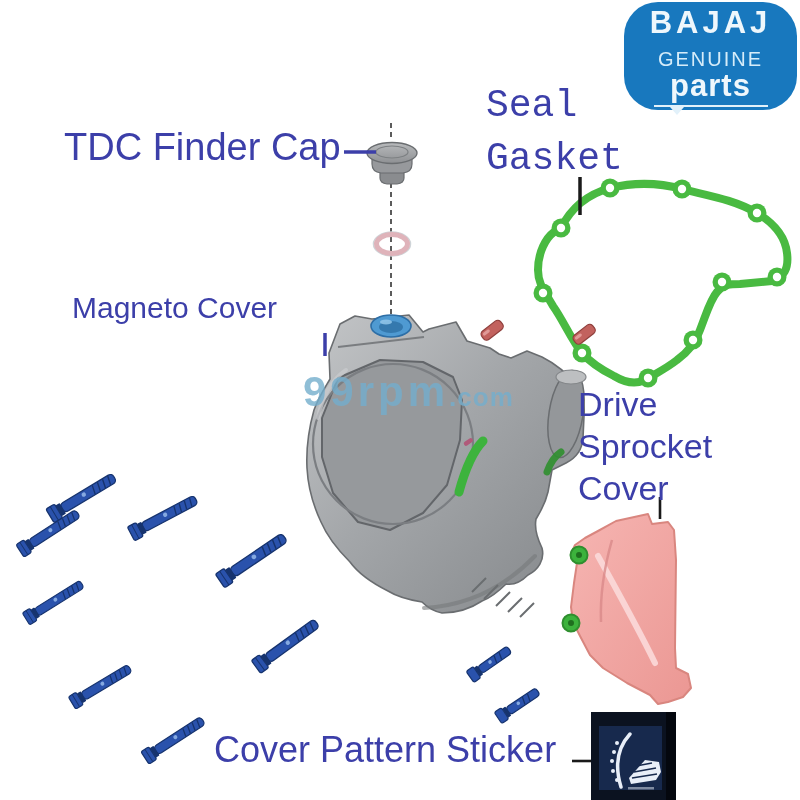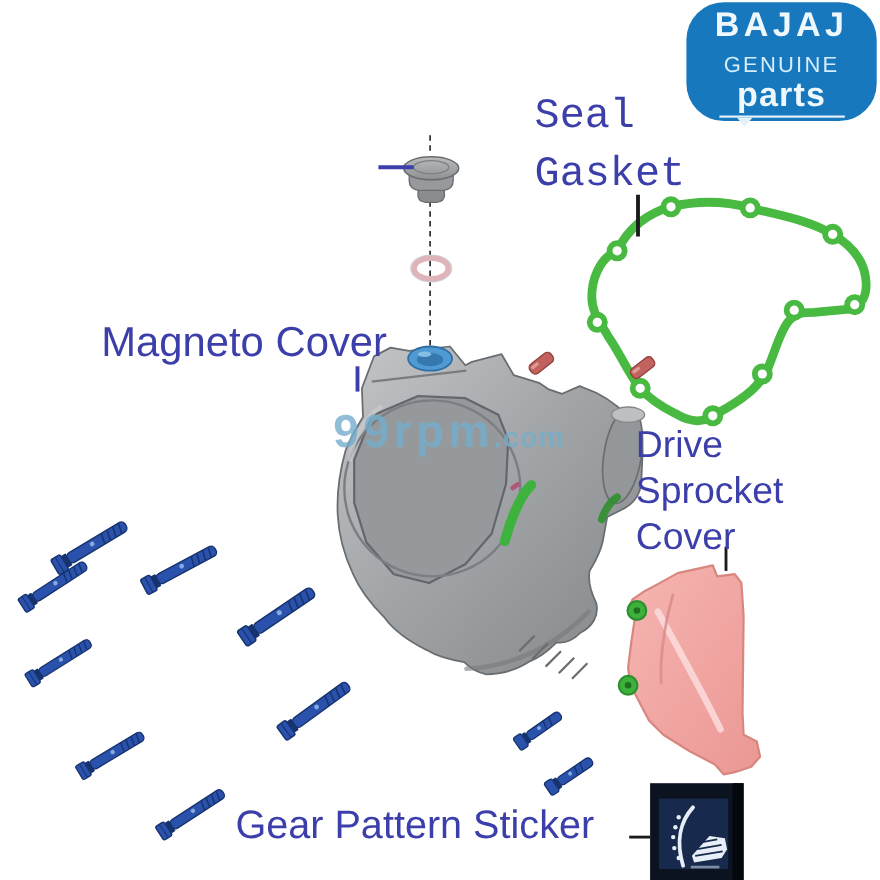--- a/index.html
+++ b/index.html
@@ -6,21 +6,21 @@
   .stage{
     position:relative;width:800px;height:800px;overflow:hidden;
     background:#fff;font-family:"Liberation Sans",sans-serif;
   }
   .stage svg{position:absolute;left:0;top:0;}
   .label{
     position:absolute;color:var(--label-text,#3c3fa9);
     font-family:"Liberation Sans",sans-serif;white-space:nowrap;
   }
   #label-tdc{left:64px;top:126px;font-size:38px;}
-  #label-magneto{left:92px;top:291px;font-size:38px;}
+  #label-magneto{left:72px;top:291px;font-size:30px;}
   #label-seal{left:486px;top:79px;font-size:38px;line-height:53px;font-family:Liberation Mono, monospace;}
   #label-drive{left:578px;top:383px;font-size:34px;line-height:42px;}
   #label-gear{left:214px;top:729px;font-size:36px;}
   .label .line{display:block;}
   #logo{
     position:absolute;left:624px;top:2px;width:173px;height:108px;
     background:var(--logo-blue,#1878be);border-radius:34px;
     display:flex;flex-direction:column;align-items:center;justify-content:center;
   }
   .logo-brand{font-size:31px;font-weight:bold;color:var(--logo-text,#eef7fc);letter-spacing:4px;}
@@ -258,31 +258,32 @@
       <rect x="628" y="787" width="26" height="2.5" fill="var(--sticker-mark,#e8eef8)" opacity="0.5"></rect>
     </g>
 
     <path d="M 344,152 L 376,152" stroke="var(--label-text,#3c3fa9)" stroke-width="3.5"></path>
     <path d="M 325,333 L 325,356" stroke="var(--label-text,#3c3fa9)" stroke-width="3.5"></path>
     <path d="M 580,177 L 580,215" stroke="var(--pointer-black,#1a1a1a)" stroke-width="3.5"></path>
     <path d="M 660,497 L 660,519" stroke="var(--pointer-black,#1a1a1a)" stroke-width="2.6"></path>
     <path d="M 572,761 L 591,761" stroke="var(--pointer-black,#1a1a1a)" stroke-width="2.6"></path>
   </svg>
 
+  <div class="label" id="label-tdc">TDC Finder Cap</div>
   <div class="label" id="label-seal">
     <span class="line">Seal</span>
     <span class="line">Gasket</span>
   </div>
   <div class="label" id="label-magneto">Magneto Cover</div>
   <div class="label" id="label-drive">
     <span class="line">Drive</span>
     <span class="line">Sprocket</span>
     <span class="line">Cover</span>
   </div>
-  <div class="label" id="label-gear">Gear Pattern Sticker</div>
+  <div class="label" id="label-gear">Cover Pattern Sticker</div>
 
   <div id="logo">
     <div class="logo-brand">BAJAJ</div>
     <div class="logo-genuine">GENUINE</div>
     <div class="logo-parts">parts</div>
     <div class="logo-underline"></div>
   </div>
 
 </div>
 

